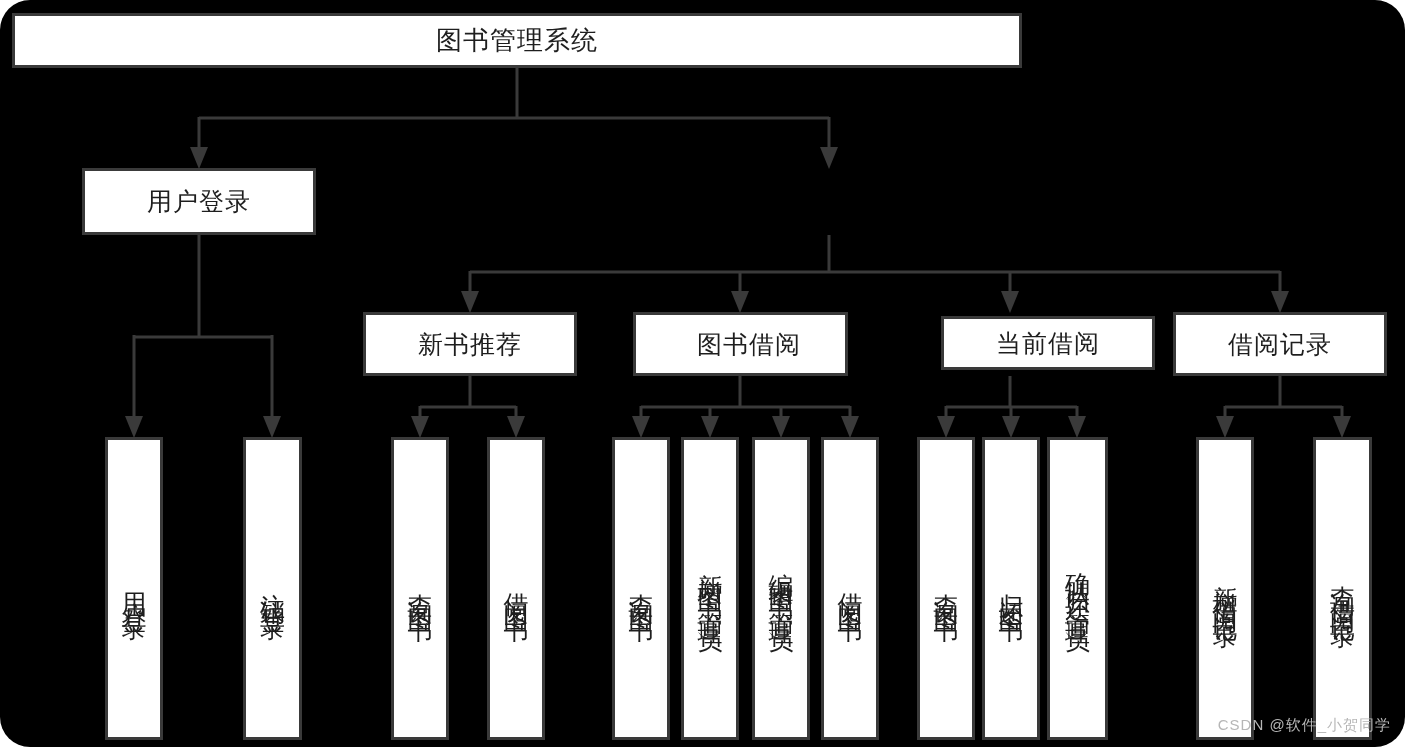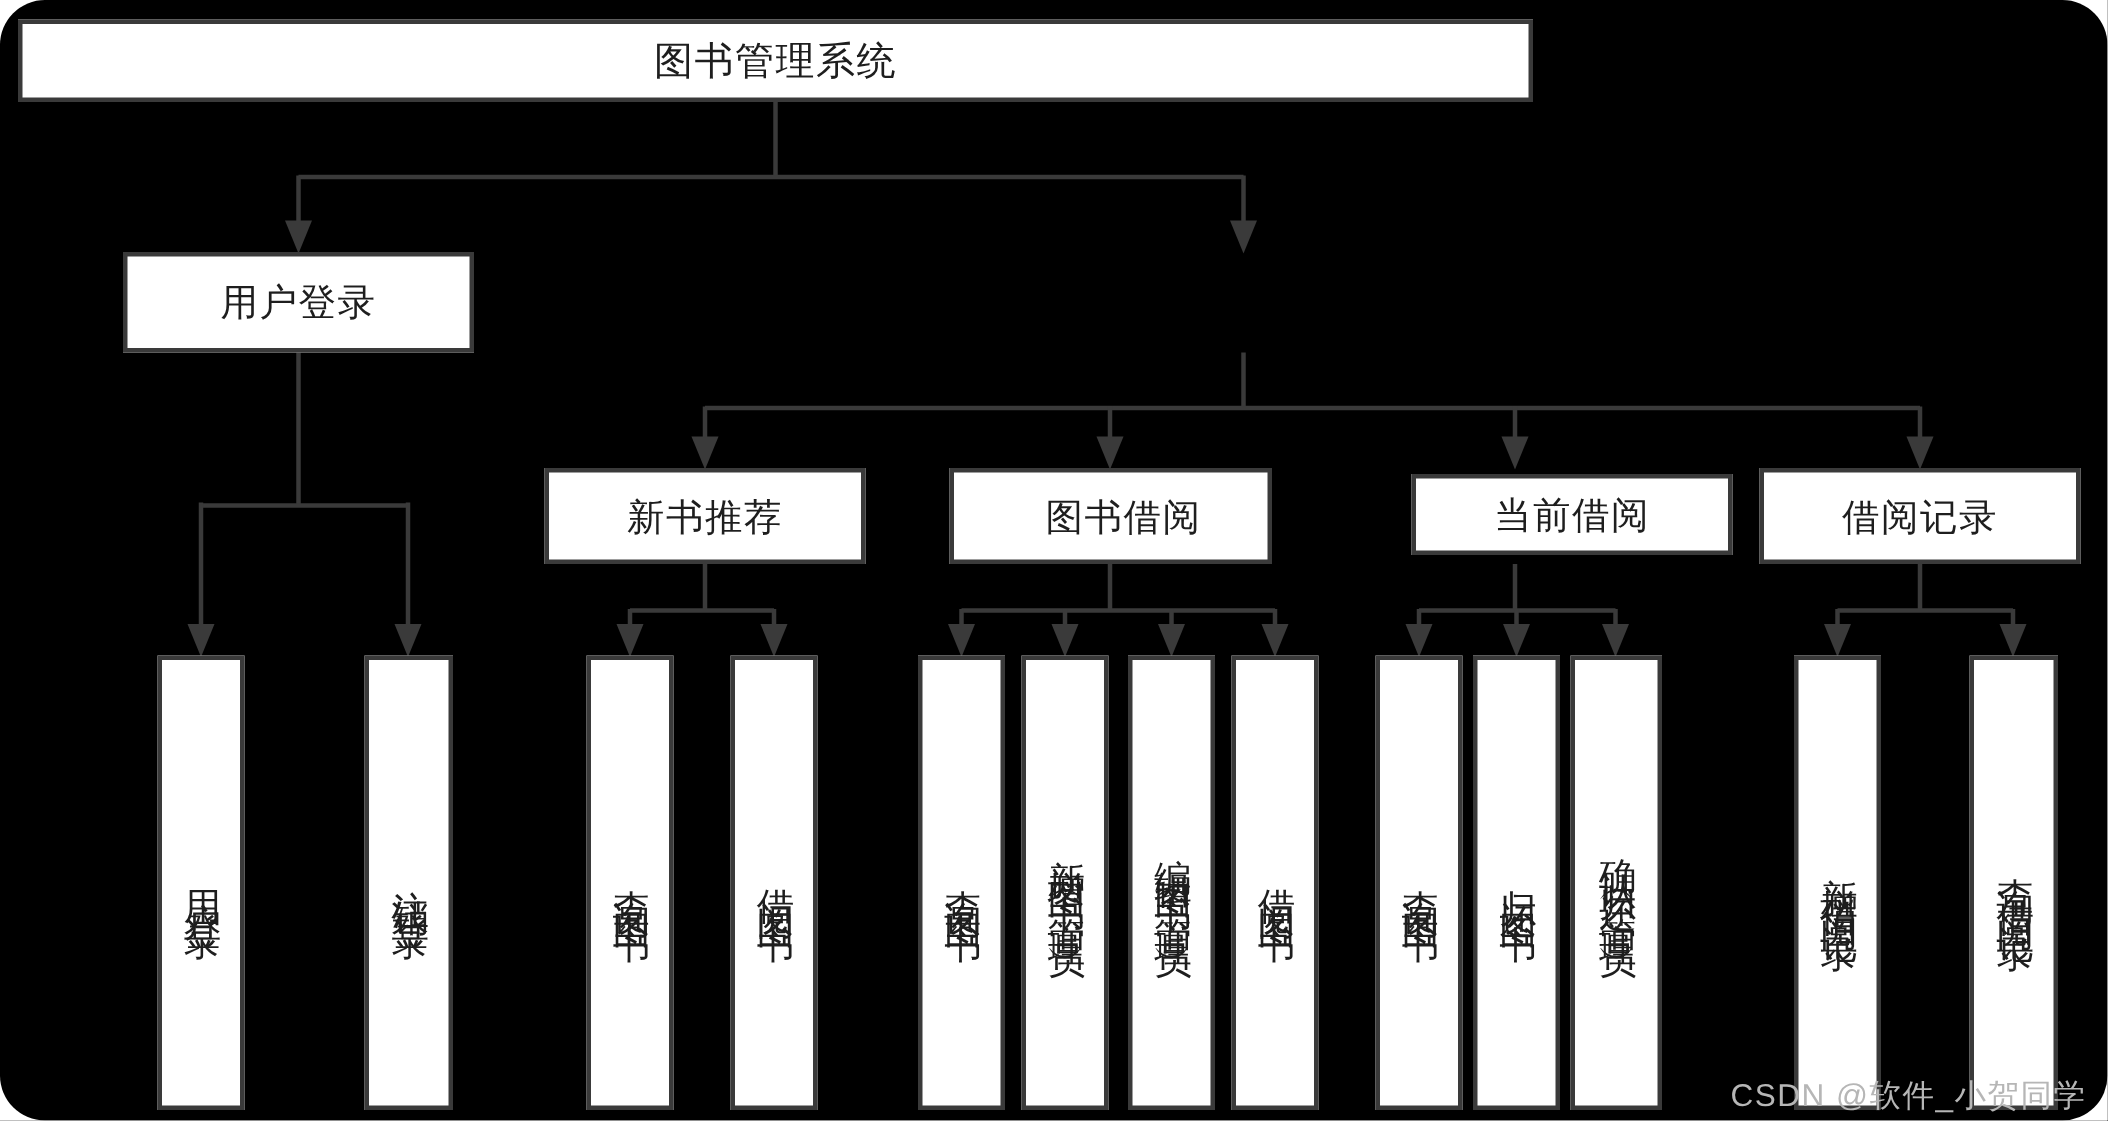--- a/index.html
+++ b/index.html
@@ -33,21 +33,21 @@
     writing-mode: vertical-rl;
     text-orientation: mixed;
     font-size: 25px;
     letter-spacing: 8px;
     line-height: 1;
   }
   .watermark {
     position: absolute;
     top: 716px;
     right: 14px;
-    font-size: 21px;
+    font-size: 15px;
     color: #b6b6b6;
     letter-spacing: 1px;
     white-space: nowrap;
   }
 </style>
 </head>
 <body>
 
 <div class="canvas">
 

